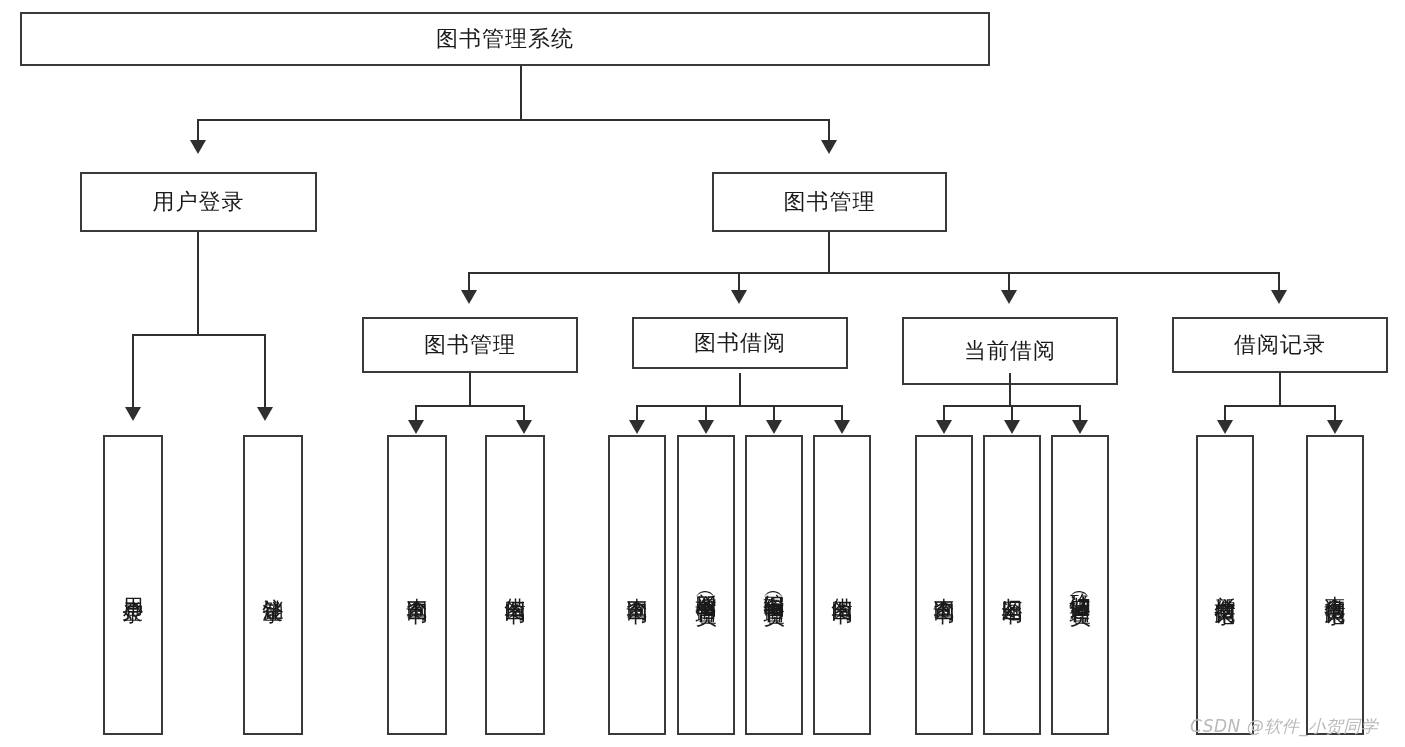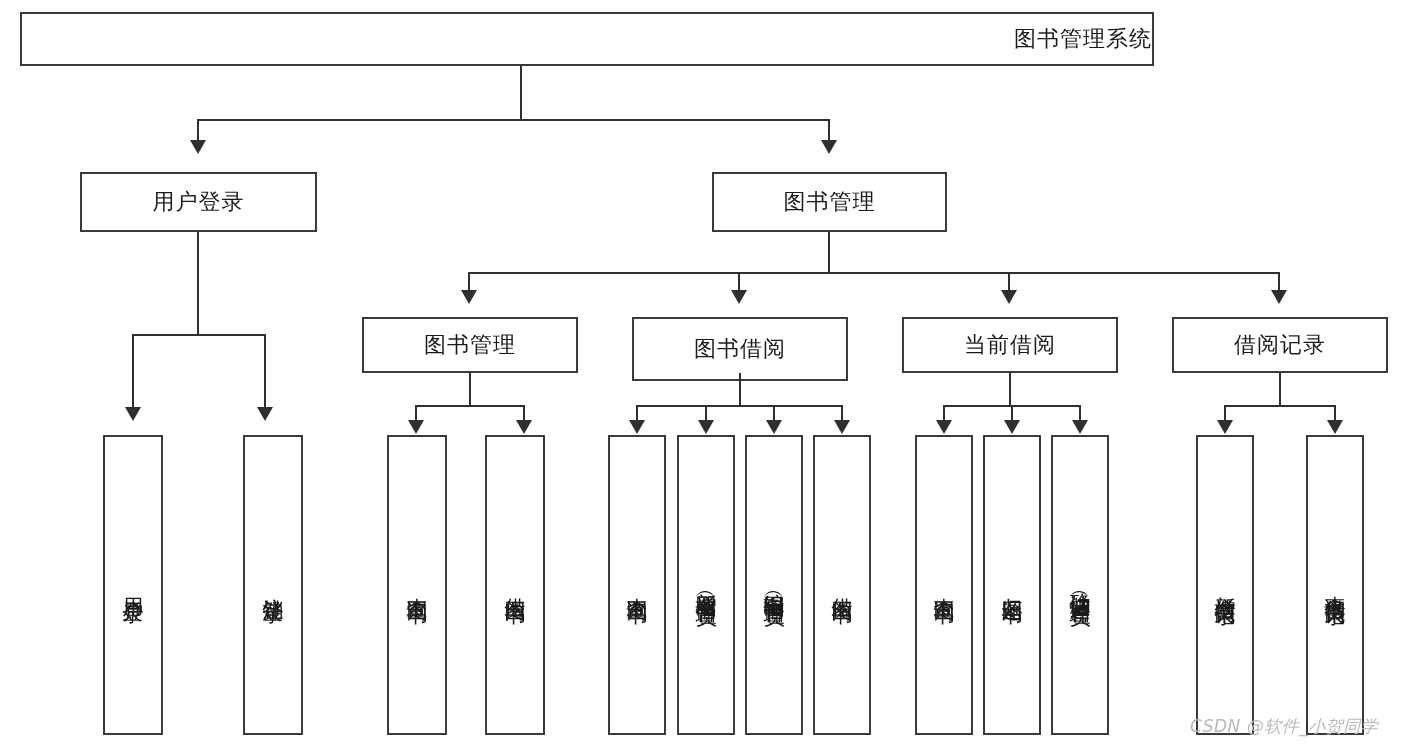--- a/index.html
+++ b/index.html
@@ -68,21 +68,21 @@
     letter-spacing:0.5px;
     white-space:nowrap;
     user-select:none;
   }
 </style>
 </head>
 <body>
 
 <div id="canvas">
 
-  <div class="node h" style="left:20px;top:12px;width:1134px;height:54px;justify-content:flex-end;">
+  <div class="node h" style="left:20px;top:12px;width:970px;height:54px;">
     <span>图书管理系统</span>
   </div>
 
   <div class="ln v" style="left:520px;top:66px;width:2px;height:54px;"></div>
 
   <div class="ln h" style="left:198px;top:119px;width:632px;height:2px;"></div>
 
   <div class="ln v" style="left:197px;top:119px;width:2px;height:25px;"></div>
   <div class="arrow" style="left:190px;top:140px;"></div>
 
@@ -114,24 +114,24 @@
 
   <div class="ln v" style="left:1008px;top:272px;width:2px;height:21px;"></div>
   <div class="arrow" style="left:1001px;top:290px;"></div>
 
   <div class="ln v" style="left:1278px;top:272px;width:2px;height:21px;"></div>
   <div class="arrow" style="left:1271px;top:290px;"></div>
 
   <div class="node h" style="left:362px;top:317px;width:216px;height:56px;">
     <span>图书管理</span>
   </div>
-  <div class="node h" style="left:632px;top:317px;width:216px;height:64px;">
+  <div class="node h" style="left:632px;top:317px;width:216px;height:52px;">
     <span>图书借阅</span>
   </div>
-  <div class="node h" style="left:902px;top:317px;width:216px;height:56px;">
+  <div class="node h" style="left:902px;top:317px;width:216px;height:68px;">
     <span>当前借阅</span>
   </div>
   <div class="node h" style="left:1172px;top:317px;width:216px;height:56px;">
     <span>借阅记录</span>
   </div>
 
   <div class="ln v" style="left:469px;top:373px;width:2px;height:33px;"></div>
   <div class="ln h" style="left:415px;top:405px;width:110px;height:2px;"></div>
   <div class="ln v" style="left:415px;top:405px;width:2px;height:18px;"></div>
   <div class="arrow" style="left:408px;top:420px;"></div>

